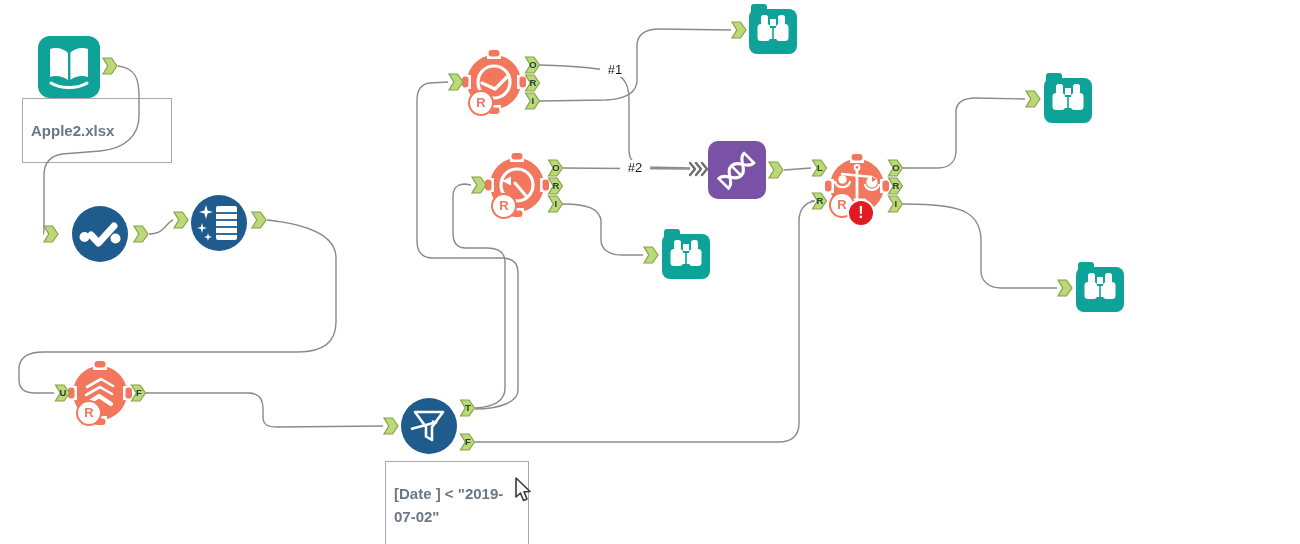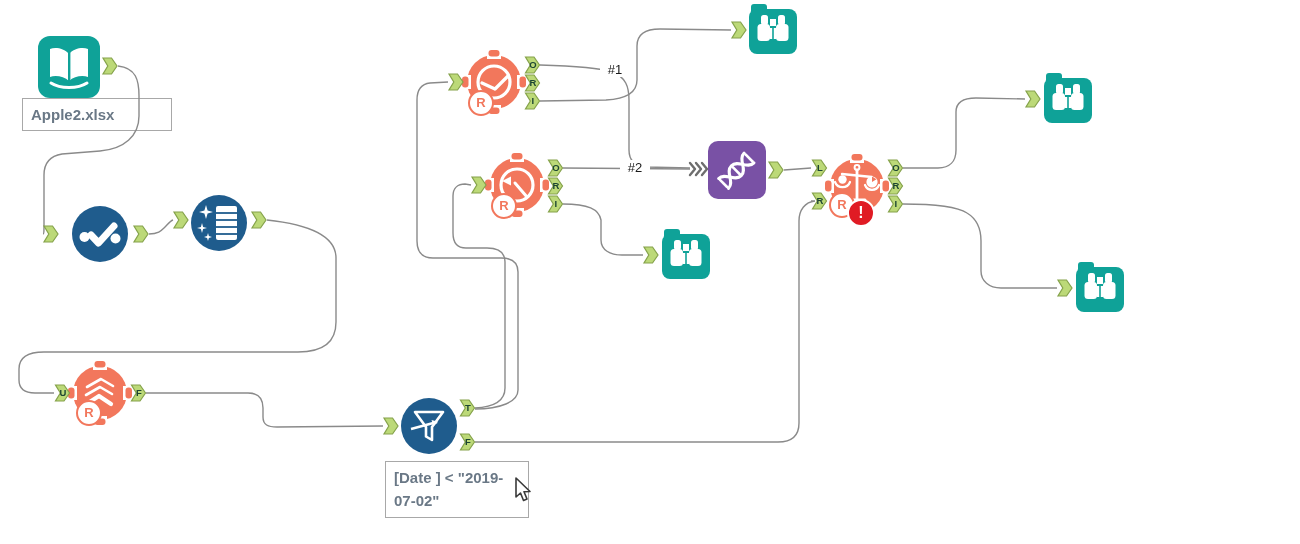--- a/index.html
+++ b/index.html
@@ -5,21 +5,21 @@
   html,body{margin:0;padding:0;background:#fff;}
   #canvas{position:relative;width:1300px;height:544px;background:#ffffff;overflow:hidden;
           font-family:"Liberation Sans",sans-serif;}
   #wires{position:absolute;left:0;top:0;z-index:2;}
   #wires path{fill:none;stroke:#8A8A8A;stroke-width:1.4px;}
   .tool{position:absolute;z-index:4;}
   .anchor{position:absolute;z-index:5;overflow:visible;}
   .ap{fill:#BCD978;stroke:#85A24B;stroke-width:1.2;}
   .al{font:bold 9.5px "Liberation Sans",sans-serif;fill:#1C4532;text-anchor:middle;}
   .annotation{position:absolute;z-index:1;background:#fff;border:1px solid #A8A8A8;
-      padding:4px 8px;font:bold 15px/1.55 "Liberation Sans",sans-serif;color:#6A7886;}
+      padding:20px 8px;font:bold 15px/1.55 "Liberation Sans",sans-serif;color:#6A7886;}
   .conn-label{position:absolute;z-index:3;background:#fff;font:13px "Liberation Sans",sans-serif;
       color:#1a1a1a;padding:0 2px;text-align:center;}
   .badge{position:absolute;z-index:6;width:22px;height:22px;border-radius:50%;
       background:#fff;border:2.5px solid #F2775C;color:#F2775C;
       font:bold 13px/21px "Liberation Sans",sans-serif;text-align:center;}
   .errbadge{position:absolute;z-index:7;width:24px;height:24px;border-radius:50%;
       background:#E01B24;border:2px solid #fff;color:#fff;
       font:bold 16px/23px "Liberation Sans",sans-serif;text-align:center;}
   #cursor{position:absolute;z-index:9;}
 </style>

